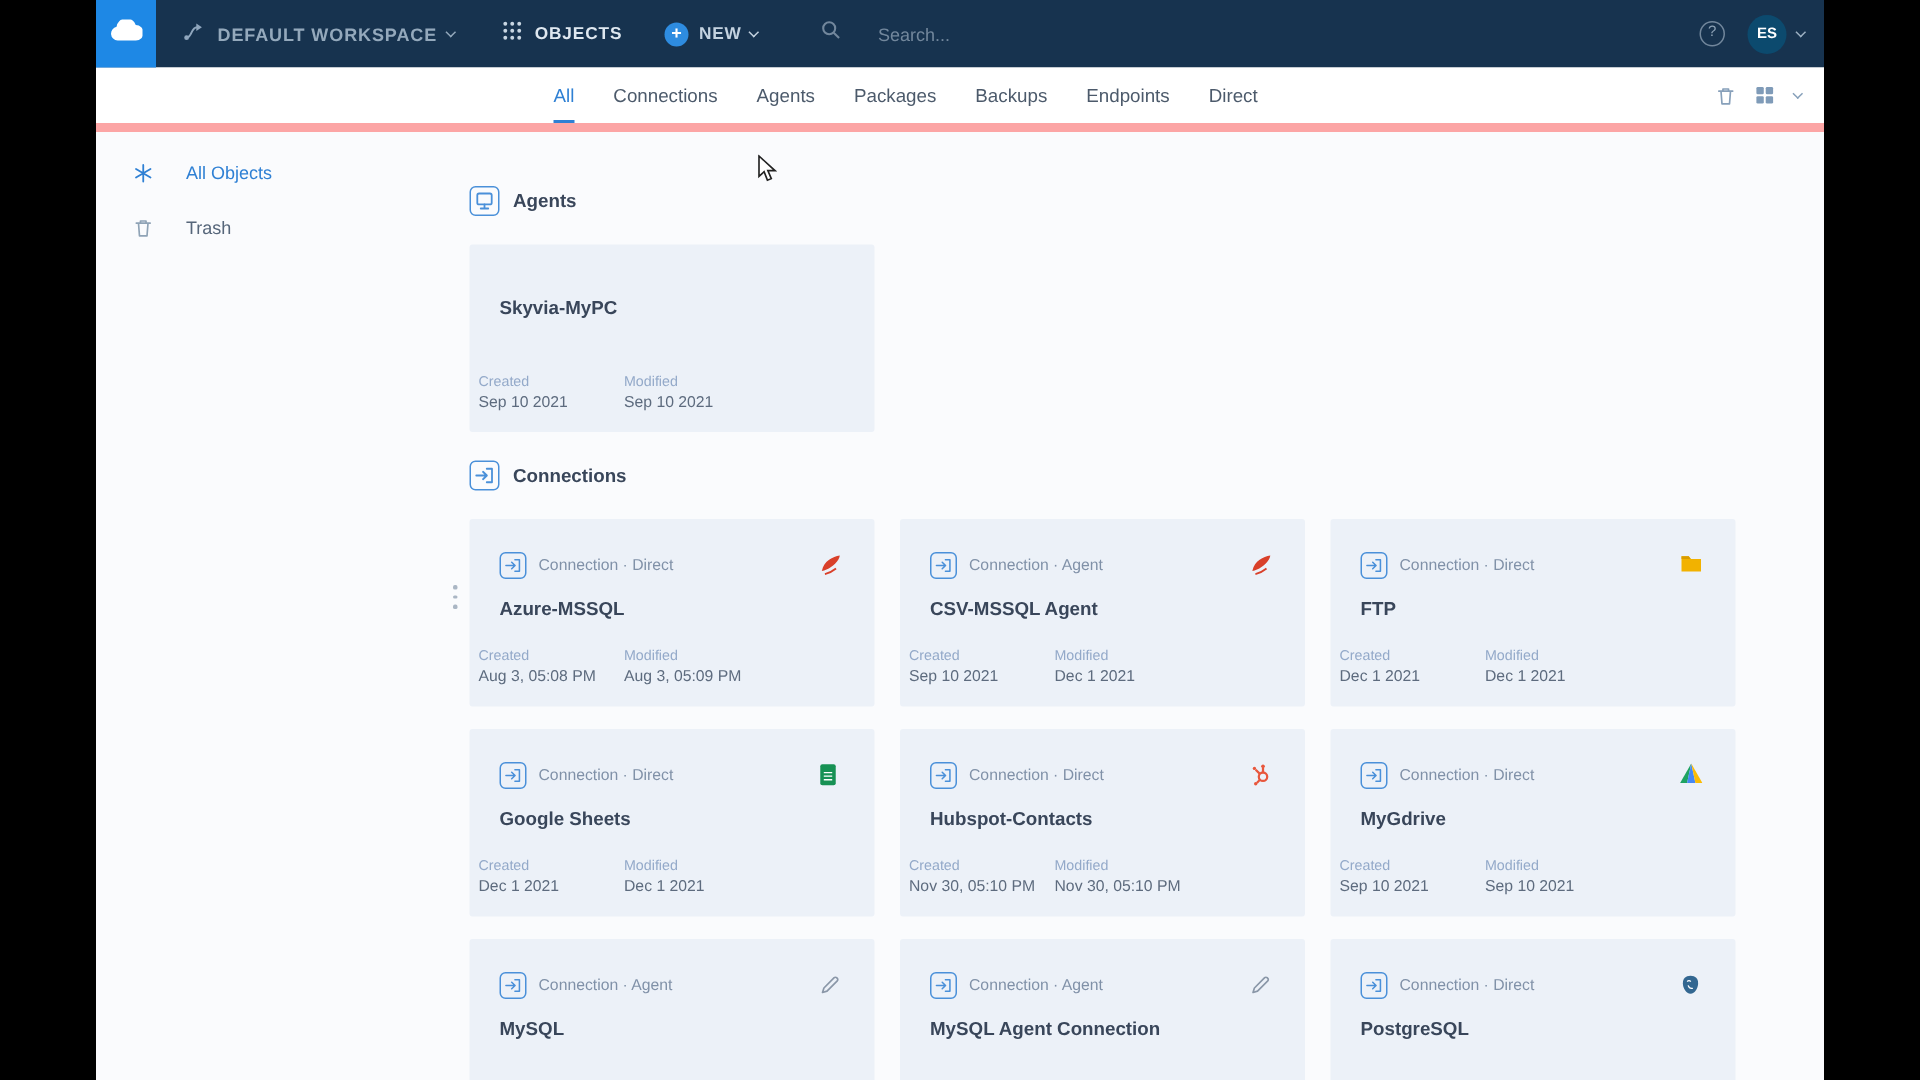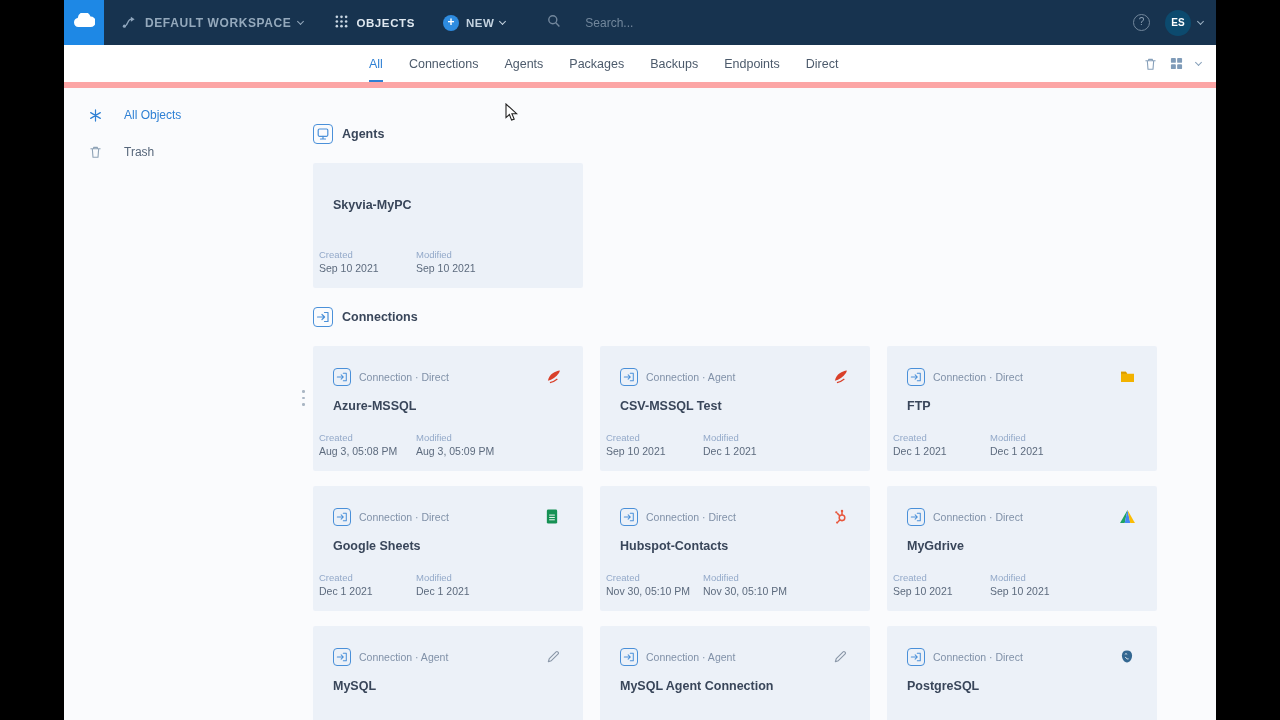--- a/index.html
+++ b/index.html
@@ -274,21 +274,21 @@
 
             <div class="card">
               <div class="card-head">
                 <span class="type-box">
                     <svg width="12" height="12" viewBox="0 0 14 14">
                       <path class="tb1" d="M8.5 2.5H12v9H8.5M1.5 7h7M6 4.5L8.6 7 6 9.5"></path>
                     </svg>
                   </span>
                 <span class="type-label">Connection · Agent</span>
               </div>
-              <div class="card-name">CSV-MSSQL Test</div>
+              <div class="card-name">CSV-MSSQL Agent</div>
               <span class="brand">
                 <svg width="15" height="15" viewBox="0 0 16 16">
                     <path d="M2 12.5C6.5 11.5 11 8.5 13.8 4.2c.5-.8.9-1.7 1-2.7-2.6.3-5.3 1.4-7.6 3C4.6 6.3 2.9 8.6 2 12.5z" fill="#d9402a"></path>
                     <path d="M4.2 14.6c2.9-.6 5.6-2 7.9-3.9" stroke="#d9402a" stroke-width="1.3" fill="none"></path>
                   </svg>
               </span>
               <div class="card-dates">
                 <div class="date-col">
                     <div class="date-label">Created</div>
                     <div class="date-value">Sep 10 2021</div>

